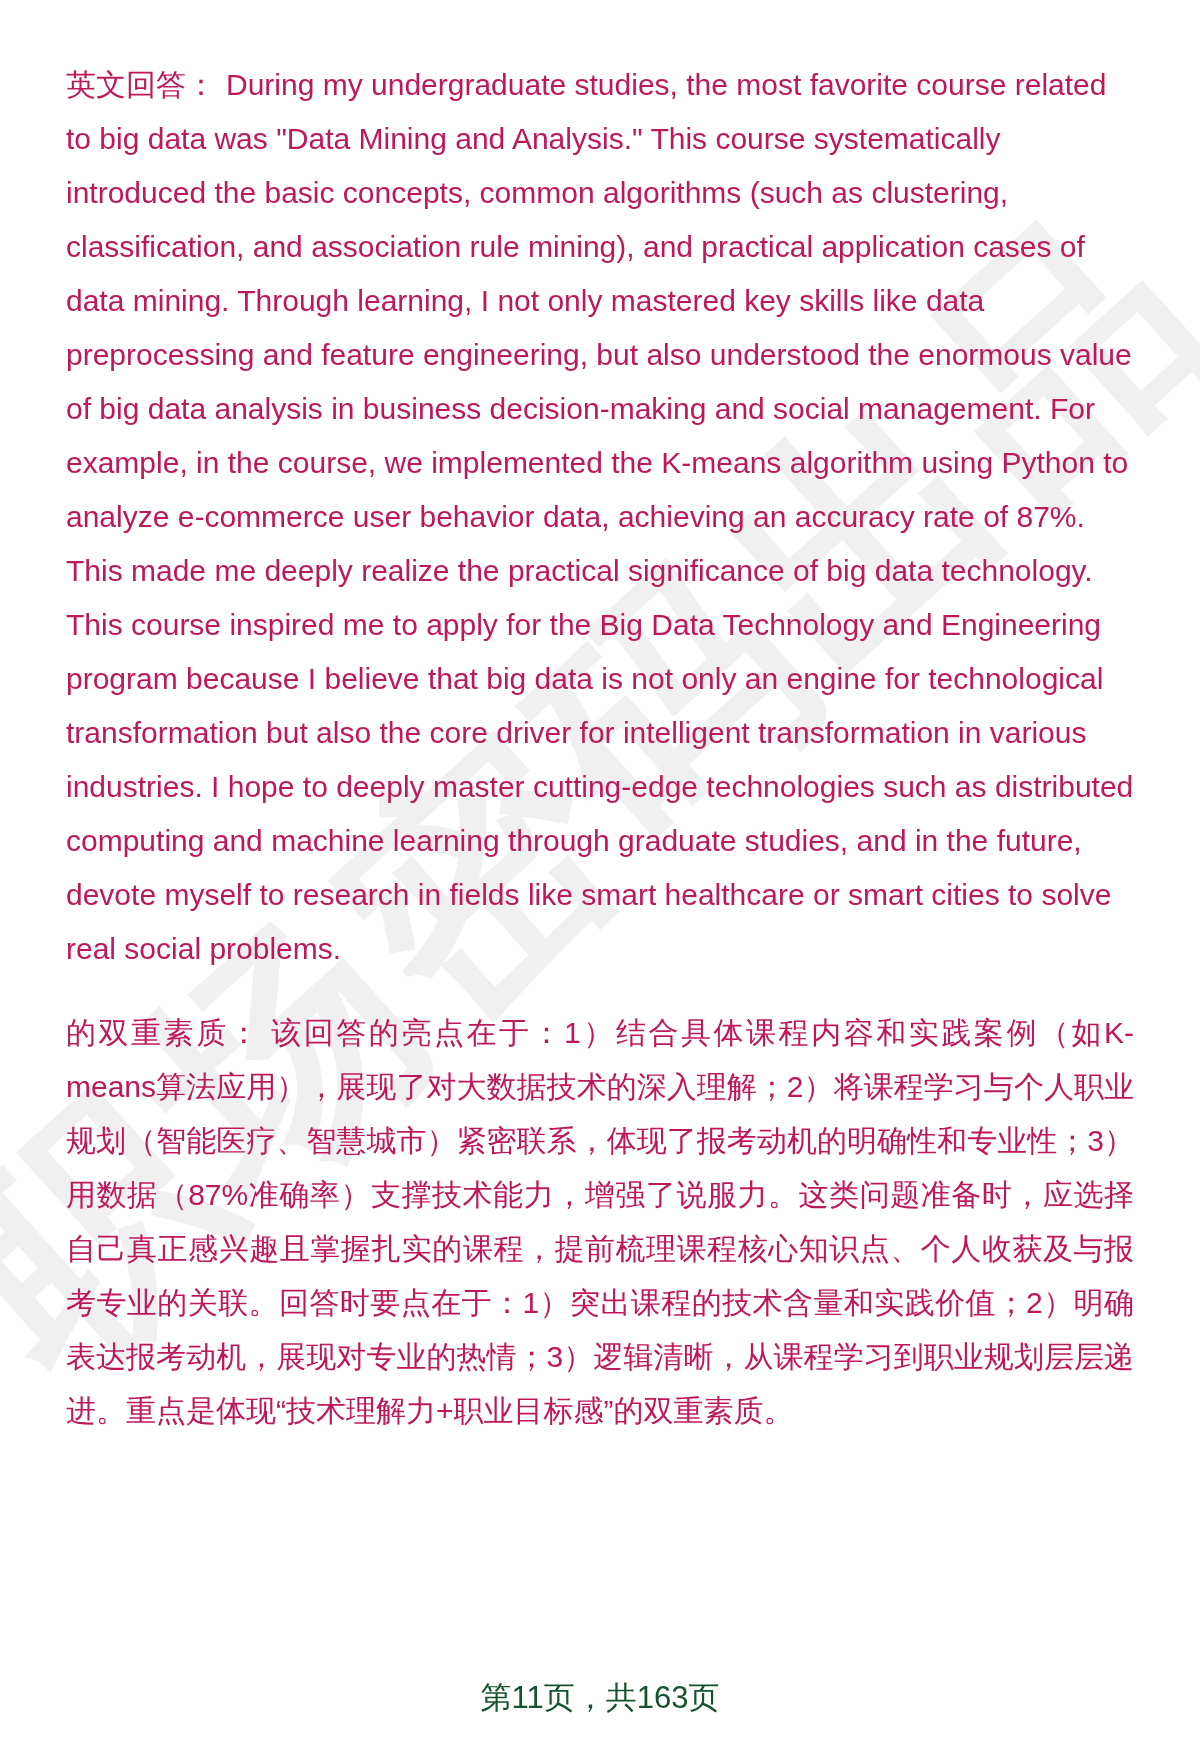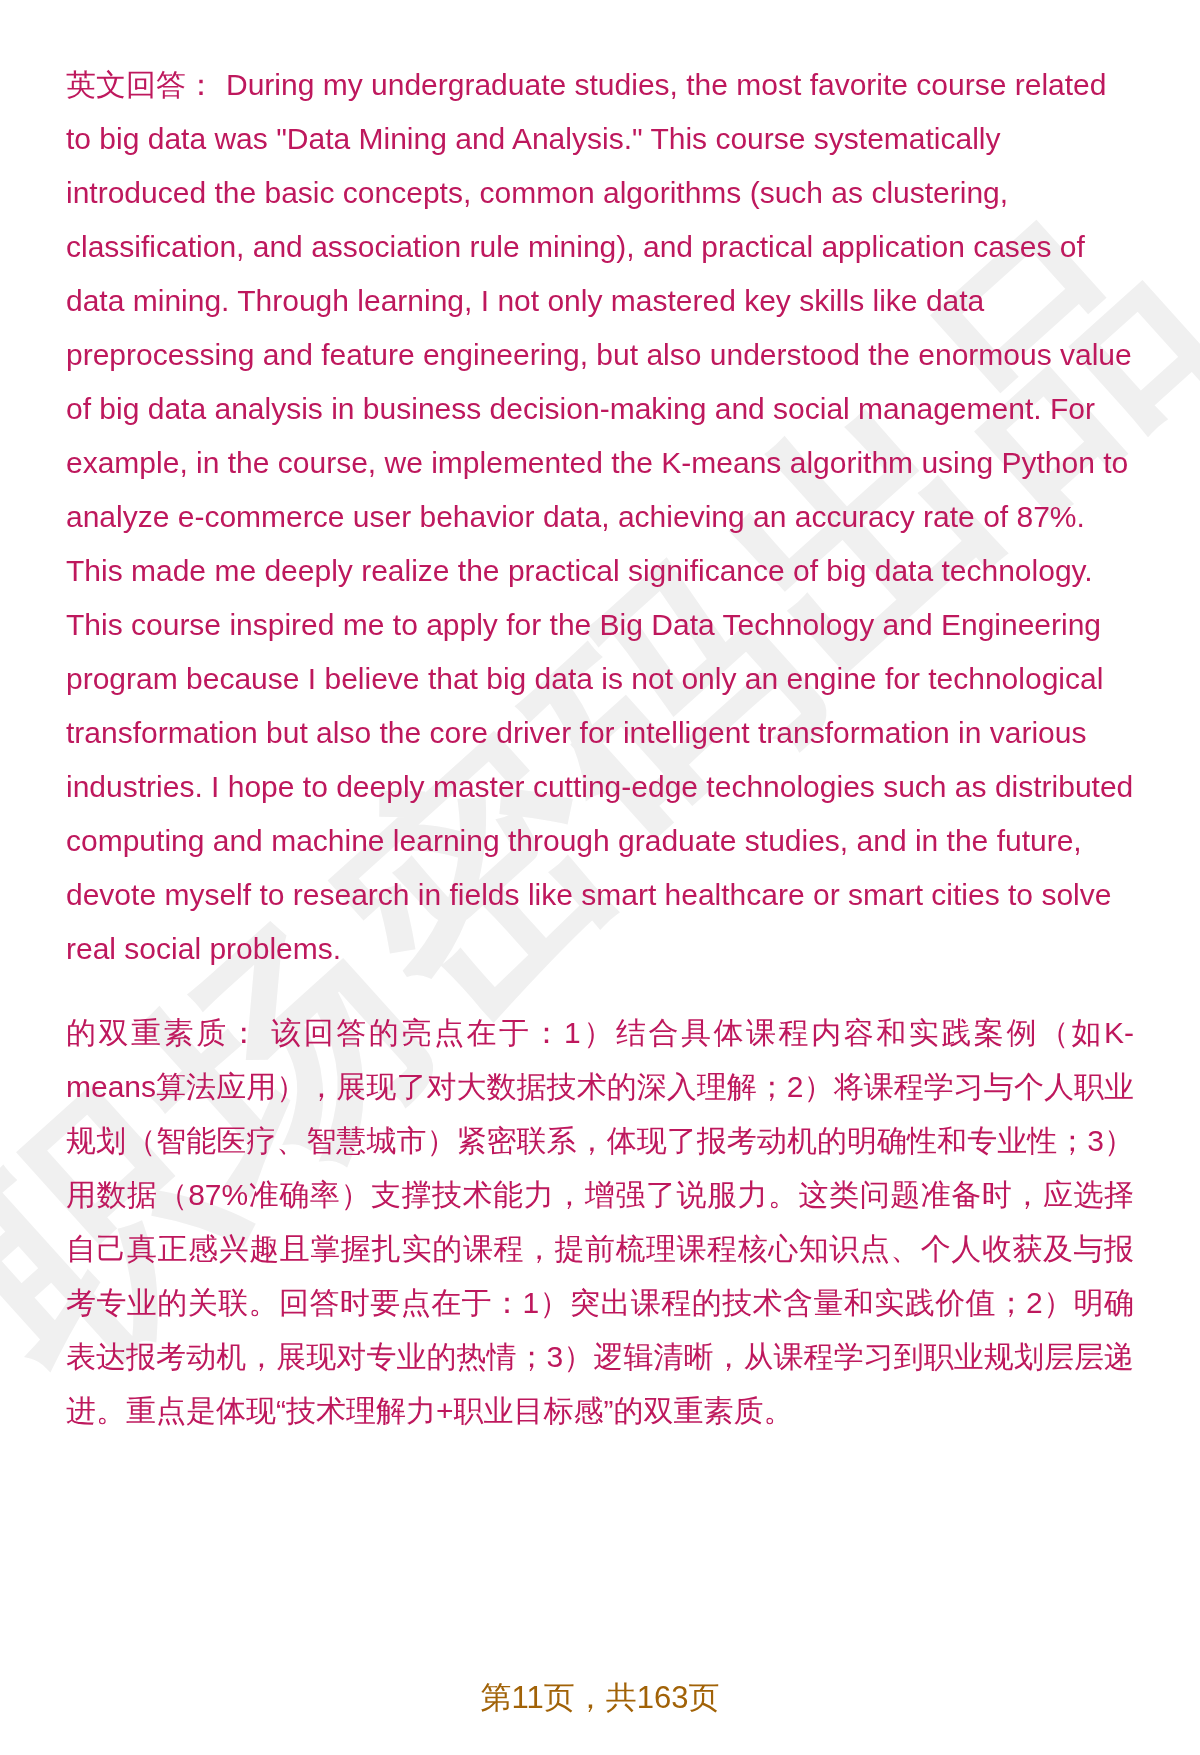--- a/index.html
+++ b/index.html
@@ -51,21 +51,21 @@
   .label {
     margin-right: 10px;
   }
   .footer {
     position: absolute;
     left: 0;
     right: 0;
     bottom: 36px;
     text-align: center;
     font-size: 31px;
-    color: #a16207;
+    color: #14532d;
     z-index: 1;
   }
 </style>
 </head>
 <body>
 
 <div class="page">
 
   <div class="watermark">职场密码出品</div>
 

